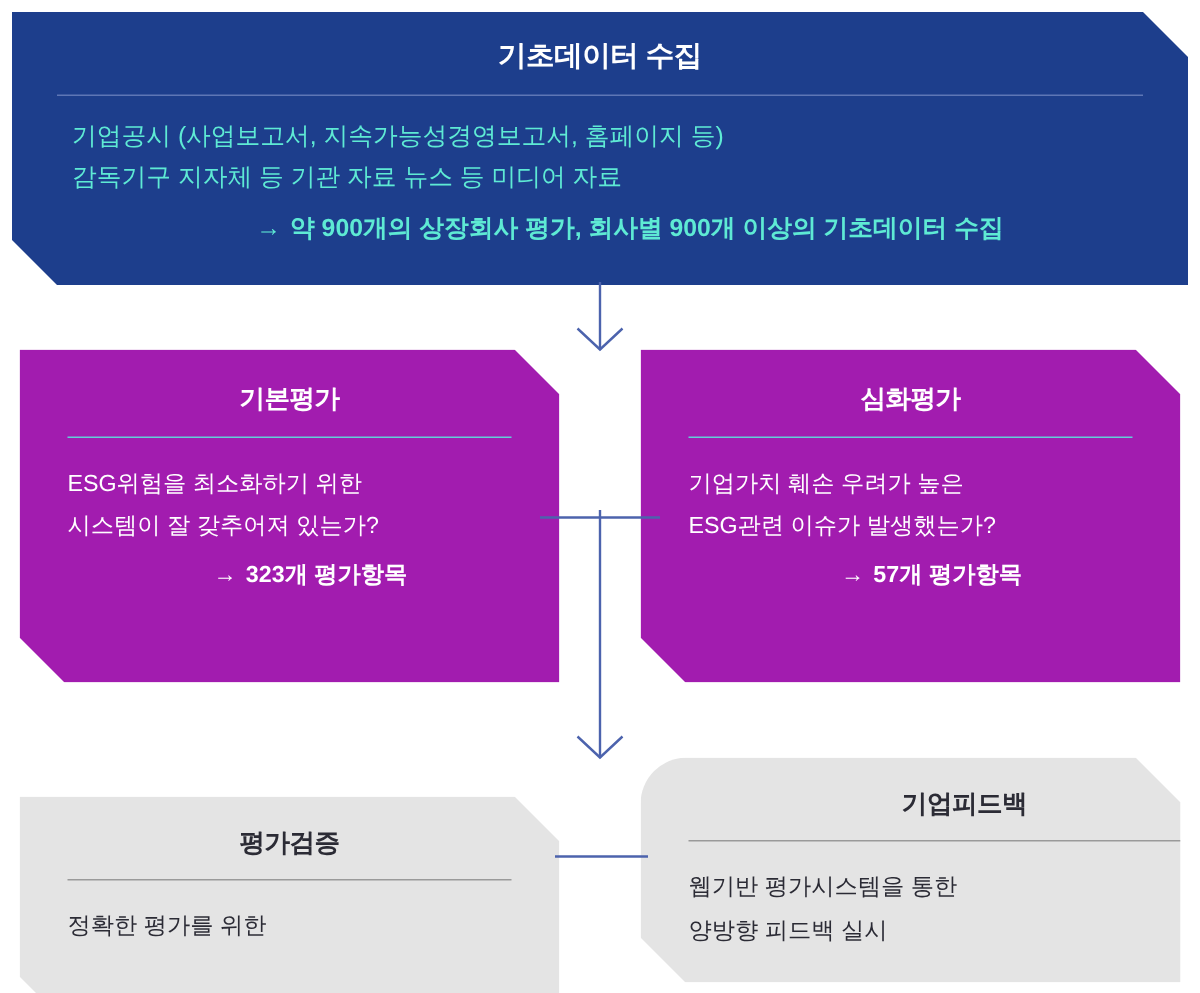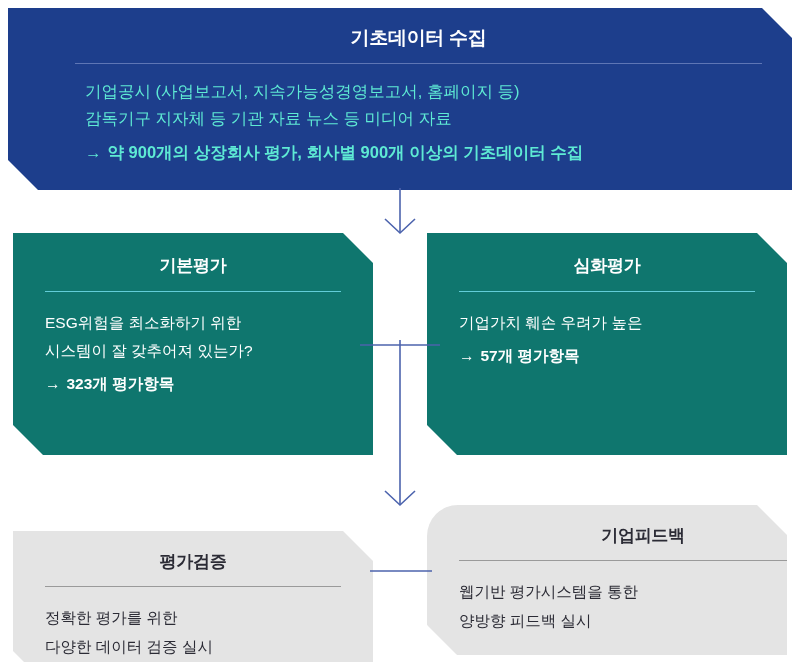--- a/index.html
+++ b/index.html
@@ -41,36 +41,36 @@
   .card-body {
     margin: 0;
   }
   .line {
     margin: 0;
     padding: 0;
     white-space: nowrap;
   }
   .line.bullet {
     font-weight: bold;
+    text-align: center;
   }
   .arrow-glyph {
     display: inline-block;
     margin-right: 6px;
     font-weight: bold;
   }
 
   
   #collect-box {
     left: 8px;
     top: 8px;
     width: 784px;
     height: 226px;
     background: #1d3e8c;
     clip-path: polygon(0 0, 754px 0, 784px 30px, 784px 182px, 30px 182px, 0 152px);
-    padding-left: 37px;
   }
   #collect-box .card-title {
     color: #ffffff;
     font-size: 19px;
     line-height: 22px;
     padding-top: 19px;
   }
   #collect-box .card-rule {
     background: #5e76b5;
     margin: 14px 30px 0 30px;
@@ -84,21 +84,21 @@
     line-height: 27px;
   }
   #collect-box .line.bullet {
     font-size: 16.5px;
     line-height: 27px;
     margin-top: 7px;
   }
 
   
   .teal {
-    background: #0f766e;
+    background: #a21caf;
     top: 233px;
     height: 222px;
   }
   #basic-box {
     left: 13px;
     width: 360px;
     clip-path: polygon(0 0, 330px 0, 360px 30px, 360px 222px, 30px 222px, 0 192px);
   }
   #deep-box {
     left: 427px;
@@ -204,39 +204,39 @@
       <p class="line">시스템이 잘 갖추어져 있는가?</p>
       <p class="line bullet"><span class="arrow-glyph">→</span><span>323개 평가항목</span></p>
     </div>
   </section>
 
   <section class="card teal" id="deep-box">
     <div class="card-title">심화평가</div>
     <hr class="card-rule">
     <div class="card-body">
       <p class="line">기업가치 훼손 우려가 높은</p>
+      <p class="line">ESG관련 이슈가 발생했는가?</p>
       <p class="line bullet"><span class="arrow-glyph">→</span><span>57개 평가항목</span></p>
     </div>
   </section>
 
   <svg class="connector" id="connector-bridge" viewBox="0 0 80 14">
     <line x1="0" y1="7" x2="80" y2="7" stroke="#4c63ad" stroke-width="1.6"></line>
   </svg>
 
   <svg class="connector" id="connector-2" viewBox="0 0 80 170">
     <line x1="40" y1="0" x2="40" y2="165" stroke="#4c63ad" stroke-width="1.6"></line>
     <polyline points="25,151 40,165 55,151" fill="none" stroke="#4c63ad" stroke-width="1.6"></polyline>
   </svg>
 
   <section class="card grey" id="verify-box">
     <div class="card-title">평가검증</div>
     <hr class="card-rule">
     <div class="card-body">
       <p class="line">정확한 평가를 위한</p>
-      <p class="line">다양한 데이터 검증 실시</p>
     </div>
   </section>
 
   <section class="card grey" id="feedback-box">
     <div class="card-title">기업피드백</div>
     <hr class="card-rule">
     <div class="card-body">
       <p class="line">웹기반 평가시스템을 통한</p>
       <p class="line">양방향 피드백 실시</p>
     </div>

